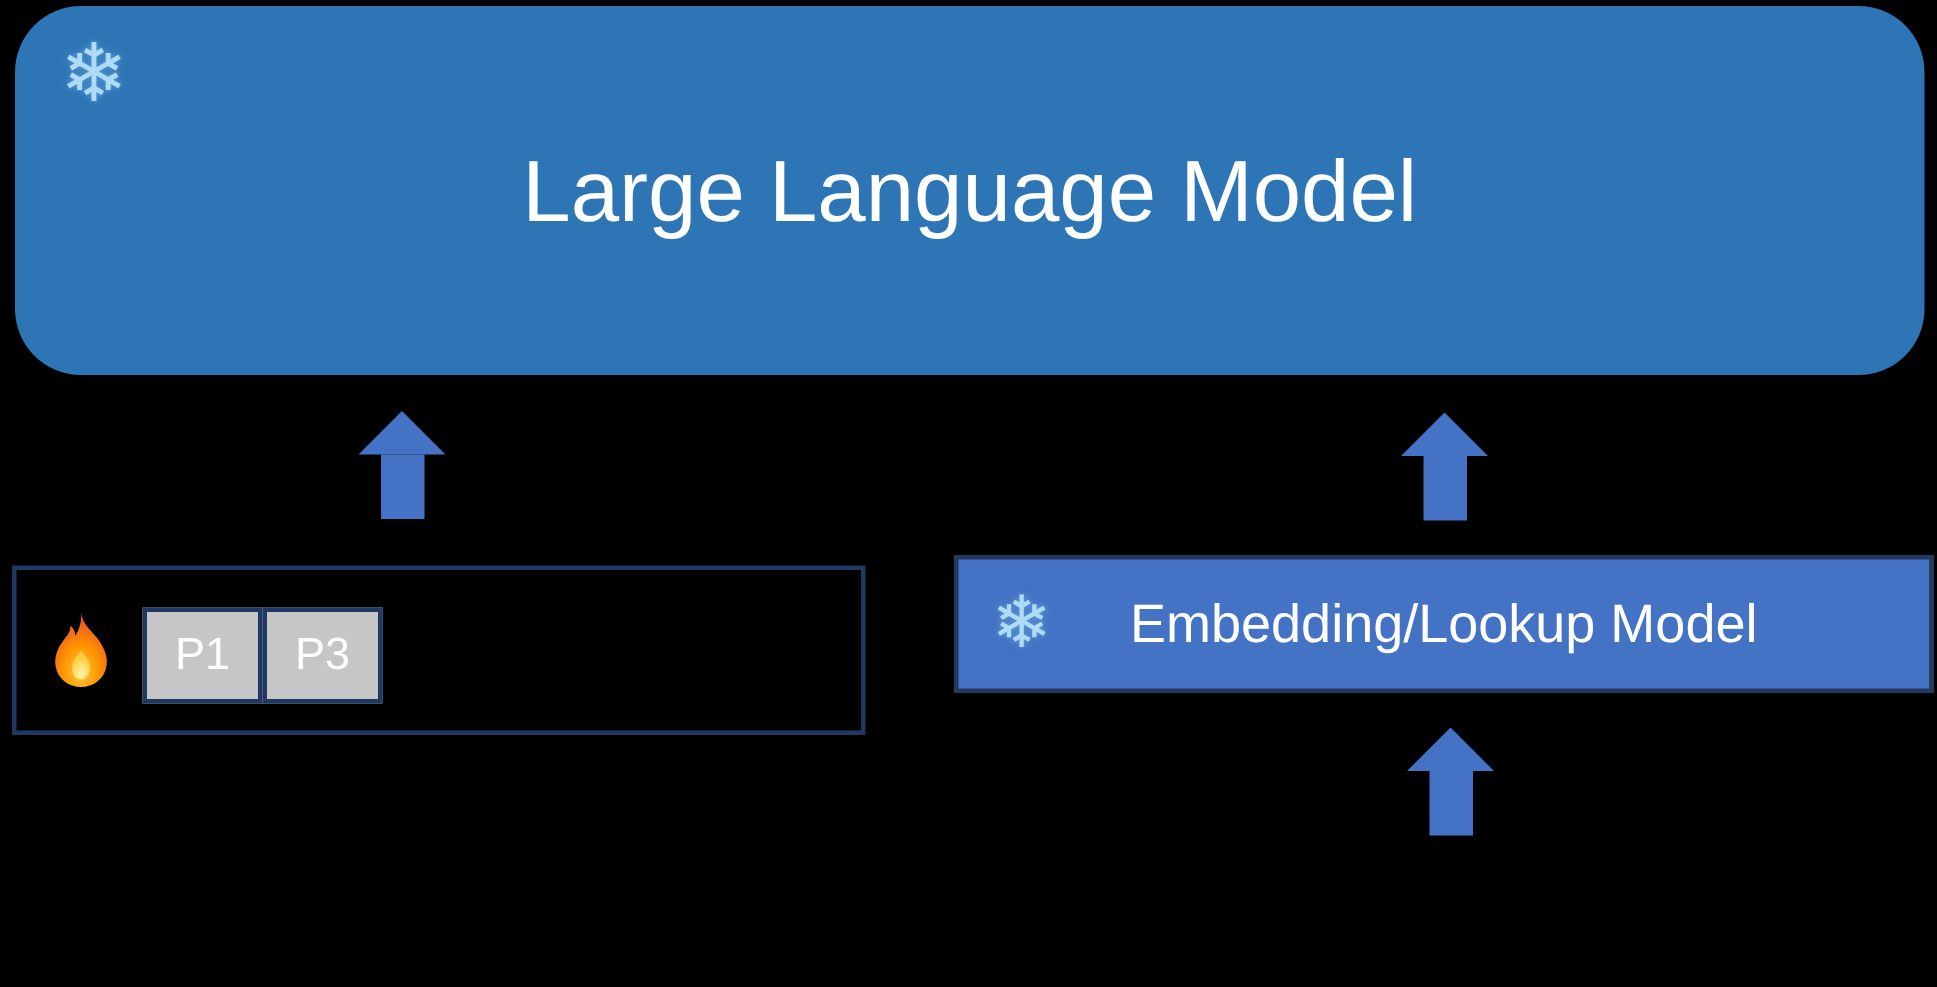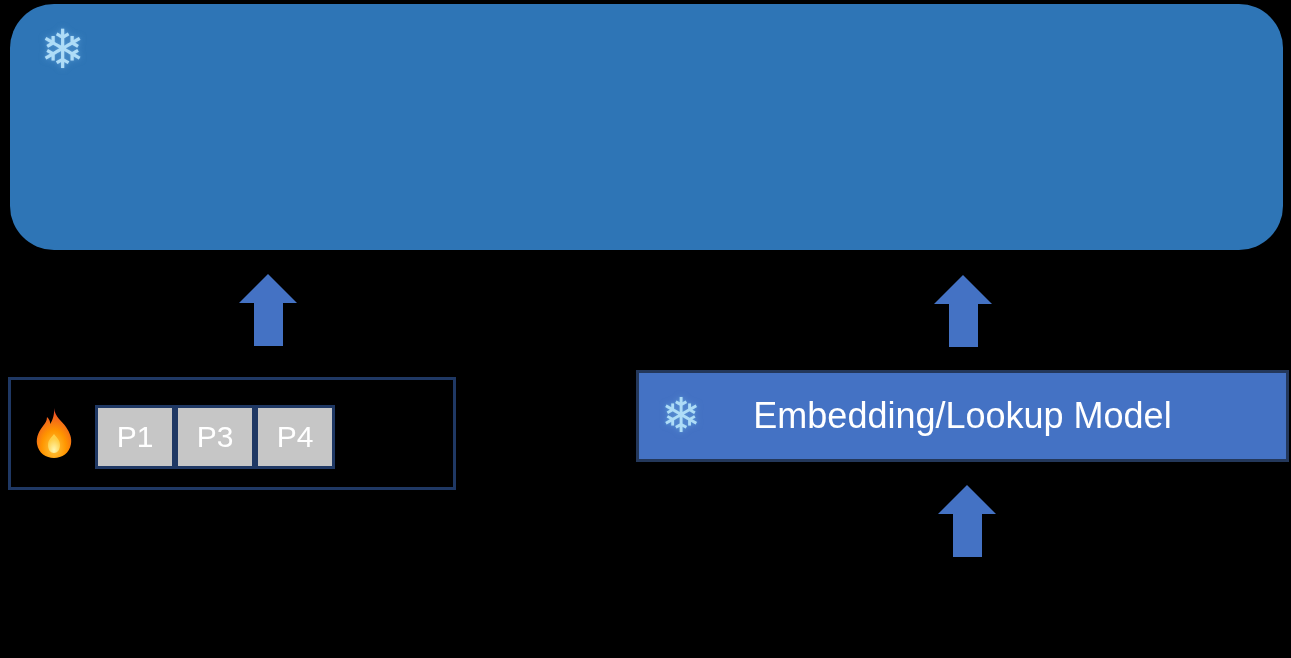--- a/index.html
+++ b/index.html
@@ -65,21 +65,21 @@
     margin: 0 auto;
   }
   .arrow-left   { left: 239px; top: 274px; }
   .arrow-right  { left: 934px; top: 275px; }
   .arrow-bottom { left: 938px; top: 485px; }
 
   
   .soft-prompt {
     position: absolute;
     left: 8px; top: 377px;
-    width: 448px; height: 113px;
+    width: 569px; height: 113px;
     border: 3px solid var(--container-border);
     box-sizing: border-box;
     background: transparent;
   }
   .fire-wrap { position: absolute; left: 20px; top: 27px; width: 46px; height: 52px; }
   .cells {
     position: absolute;
     left: 84px; top: 25px;
     display: flex;
   }
@@ -116,20 +116,21 @@
     white-space: nowrap;
   }
 </style>
 </head>
 <body>
 
 <div class="canvas">
 
   <div class="llm-box">
     <span class="snowflake llm-snowflake">❄</span>
+    <div class="llm-label">Large Language Model</div>
   </div>
 
   <div class="arrow arrow-left">
     <div class="head"></div>
     <div class="shaft"></div>
   </div>
 
   <div class="arrow arrow-right">
     <div class="head"></div>
     <div class="shaft"></div>
@@ -149,21 +150,20 @@
             <stop offset="100%" stop-color="#FFCE45"></stop>
           </radialGradient>
         </defs>
         <path fill="url(#fireOuter)" d="M23 1 C 24 10 31 14 35 20 C 39 26 41 31 40 37 C 38.5 46 31 51 23 51 C 15 51 7.5 46 6 37 C 5 30 8 24 12 19 C 14 16.5 16 14 16 10 C 18 12 19.5 14 19 17 C 22 13 23.5 7 23 1 Z"></path>
         <path fill="url(#fireInner)" d="M23 27 C 26 31 29 33 29 38 C 29 43 26.3 46 23 46 C 19.7 46 17 43 17 38 C 17 33 20 31 23 27 Z"></path>
       </svg>
     </div>
     <div class="cells">
         <div class="pcell">P1</div>
         <div class="pcell">P3</div>
-        <div class="pcell">P4</div>
       </div>
   </div>
 
   <div class="embed-box">
     <span class="snowflake embed-snowflake">❄</span>
     <div class="embed-label">Embedding/Lookup Model</div>
   </div>
 
   <div class="arrow arrow-bottom">
     <div class="head"></div>

